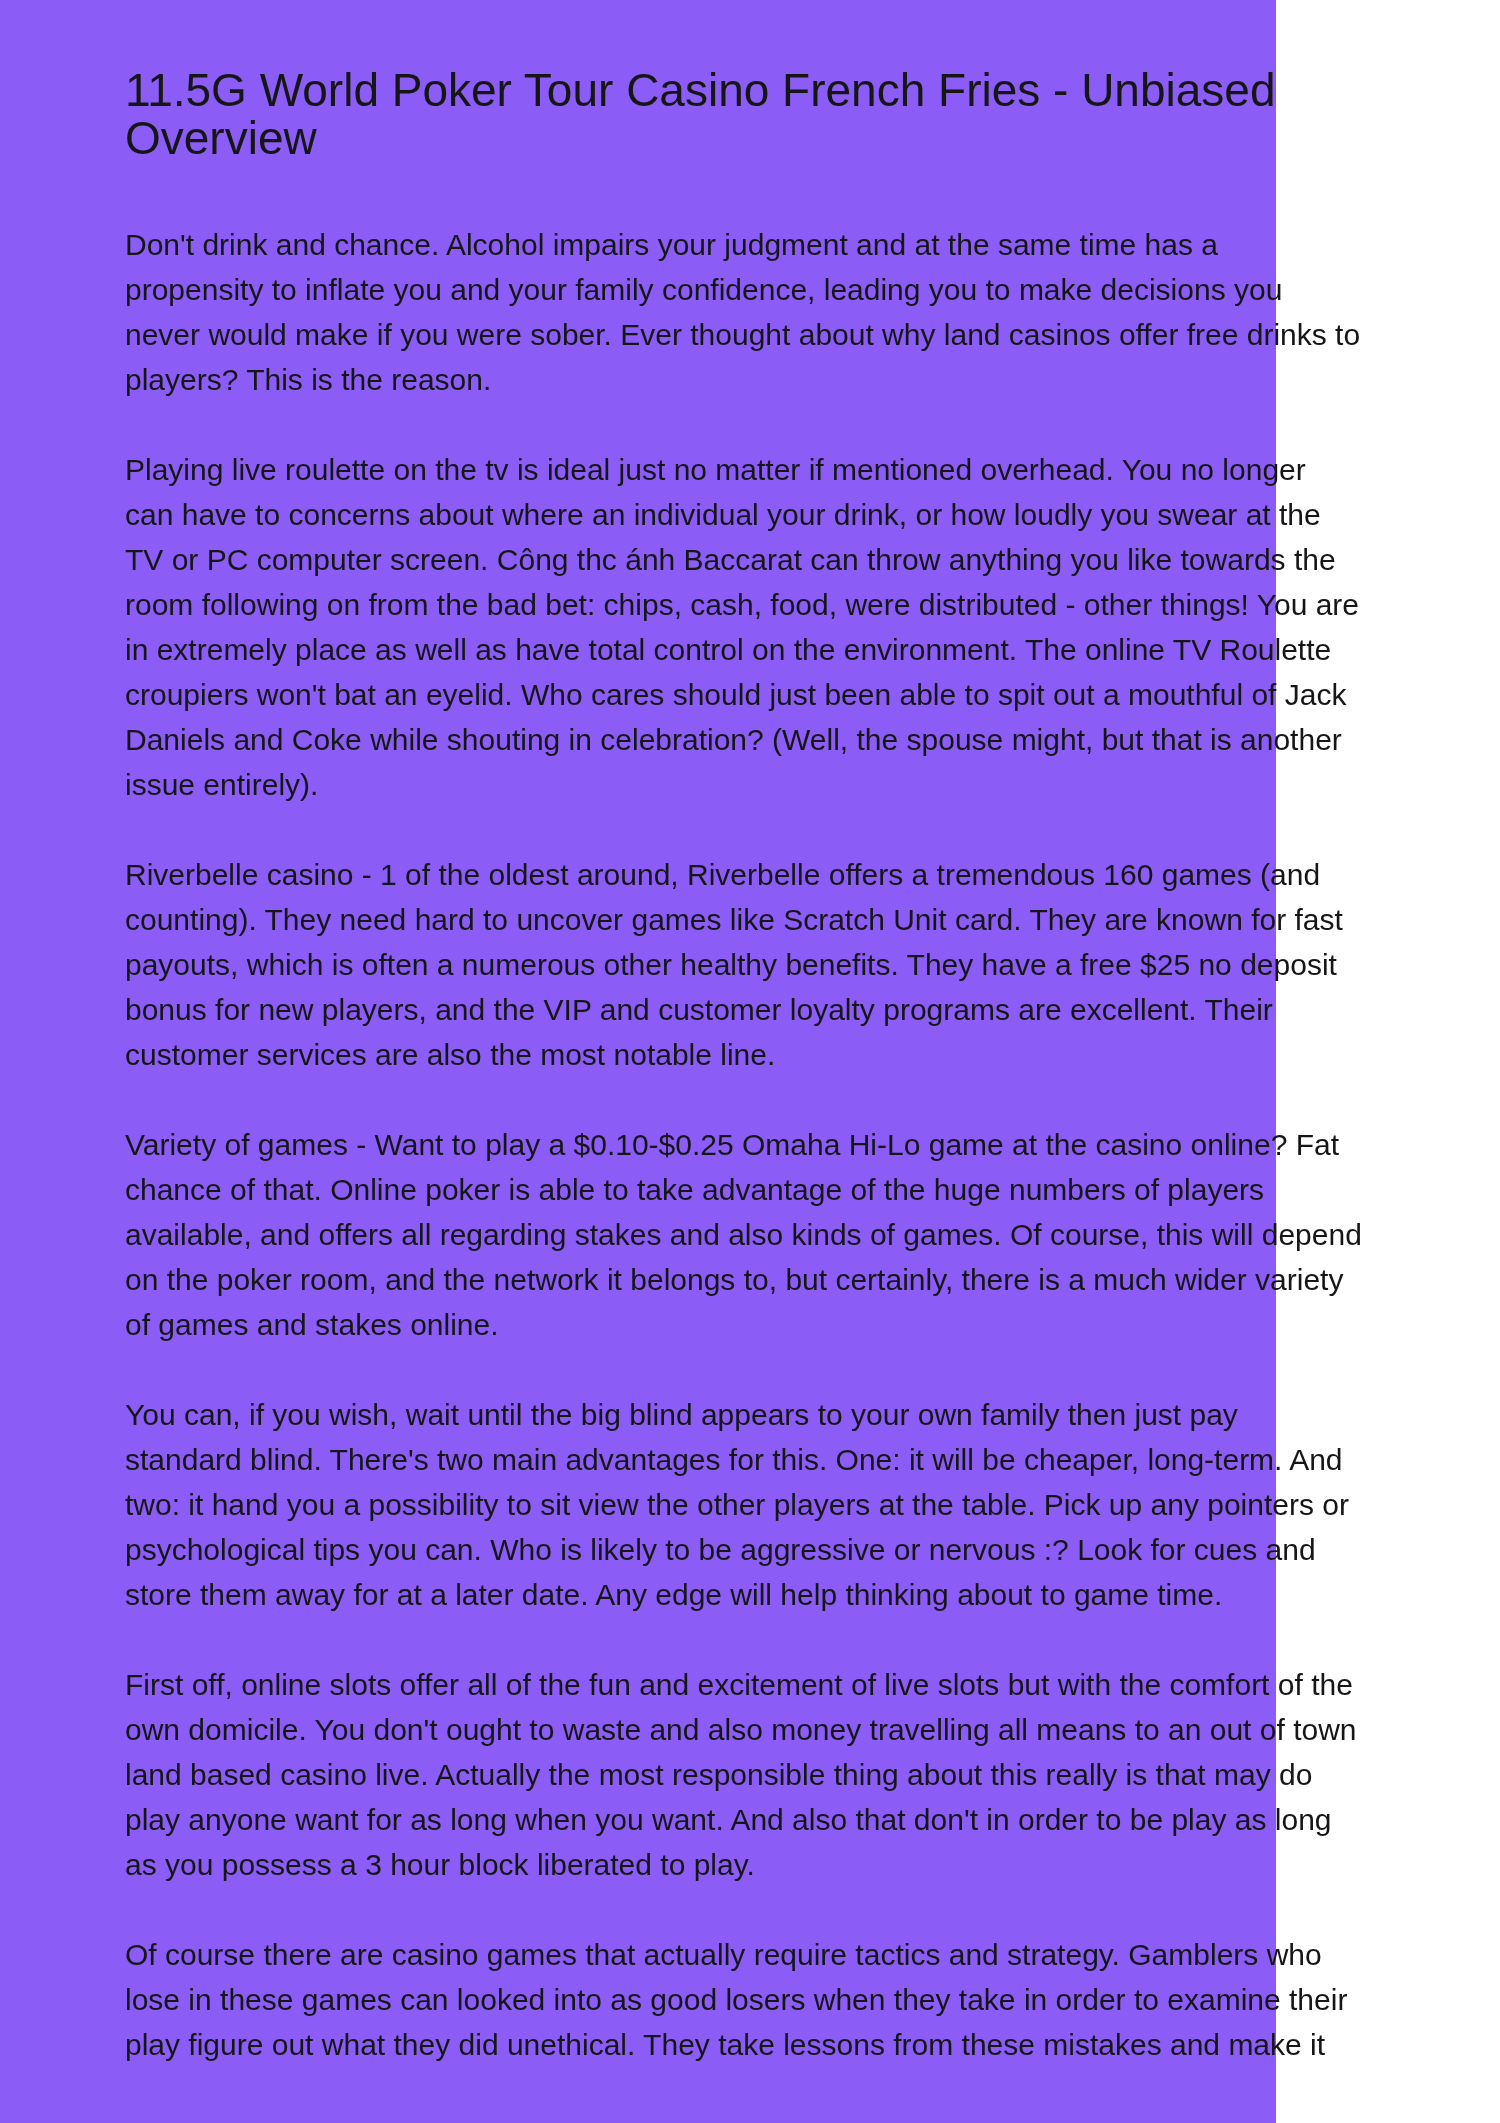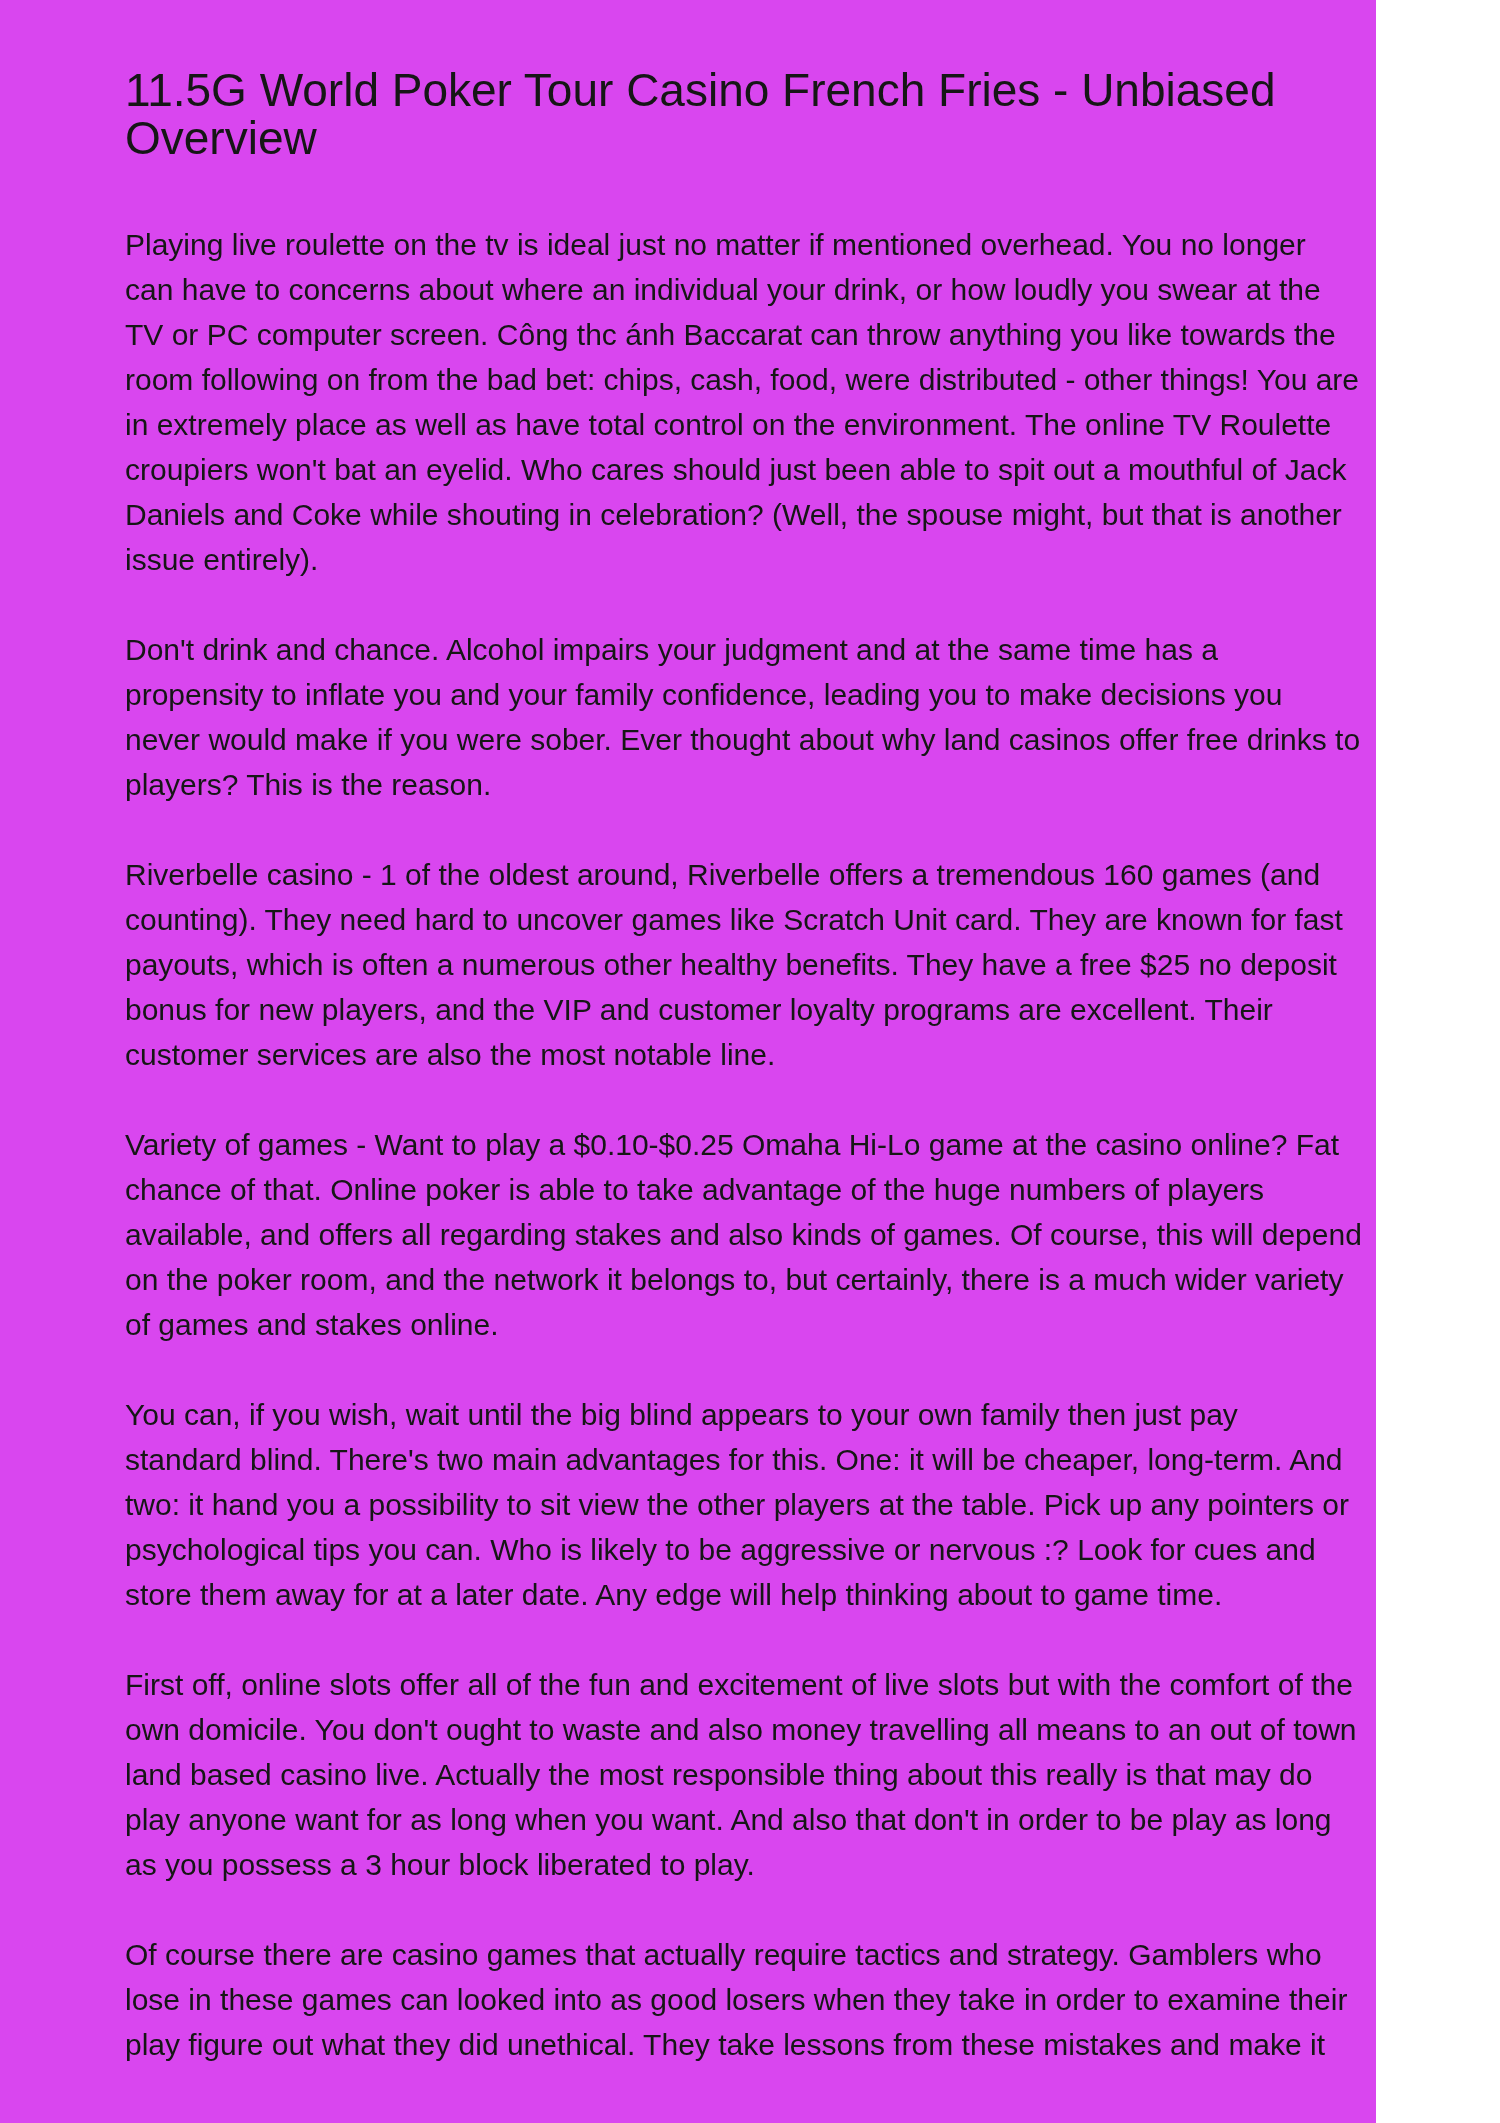--- a/index.html
+++ b/index.html
@@ -5,23 +5,23 @@
   html, body { margin: 0; padding: 0; }
   body {
     width: 1500px;
     height: 2123px;
     background: #ffffff;
     overflow: hidden;
     font-family: "Liberation Sans", sans-serif;
     color: #161616;
   }
   .page {
-    width: 1376px;
+    width: 1276px;
     height: 2123px;
-    background: #d946ef;
+    background: #8b5cf6;
     box-sizing: border-box;
     padding: 66px 0 0 125px;
   }
   .article {
     width: 1280px;
   }
   h1.page-title {
     font-size: 46px;
     line-height: 48px;
     font-weight: 400;
@@ -37,32 +37,32 @@
     color: #161616;
   }
 </style>
 </head>
 <body>
 
 <div class="page">
   <div class="article">
     <h1 class="page-title">11.5G World Poker Tour Casino French Fries - Unbiased Overview</h1>
     <div id="paragraphs">
+        <p class="body-paragraph">Don't drink and chance. Alcohol impairs your judgment and at the same time has a
+propensity to inflate you and your family confidence, leading you to make decisions you
+never would make if you were sober. Ever thought about why land casinos offer free drinks to
+players? This is the reason.</p>
         <p class="body-paragraph">Playing live roulette on the tv is ideal just no matter if mentioned overhead. You no longer
 can have to concerns about where an individual your drink, or how loudly you swear at the
 TV or PC computer screen. Công thc ánh Baccarat can throw anything you like towards the
 room following on from the bad bet: chips, cash, food, were distributed - other things! You are
 in extremely place as well as have total control on the environment. The online TV Roulette
 croupiers won't bat an eyelid. Who cares should just been able to spit out a mouthful of Jack
 Daniels and Coke while shouting in celebration? (Well, the spouse might, but that is another
 issue entirely).</p>
-        <p class="body-paragraph">Don't drink and chance. Alcohol impairs your judgment and at the same time has a
-propensity to inflate you and your family confidence, leading you to make decisions you
-never would make if you were sober. Ever thought about why land casinos offer free drinks to
-players? This is the reason.</p>
         <p class="body-paragraph">Riverbelle casino - 1 of the oldest around, Riverbelle offers a tremendous 160 games (and
 counting). They need hard to uncover games like Scratch Unit card. They are known for fast
 payouts, which is often a numerous other healthy benefits. They have a free $25 no deposit
 bonus for new players, and the VIP and customer loyalty programs are excellent. Their
 customer services are also the most notable line.</p>
         <p class="body-paragraph">Variety of games - Want to play a $0.10-$0.25 Omaha Hi-Lo game at the casino online? Fat
 chance of that. Online poker is able to take advantage of the huge numbers of players
 available, and offers all regarding stakes and also kinds of games. Of course, this will depend
 on the poker room, and the network it belongs to, but certainly, there is a much wider variety
 of games and stakes online.</p>

